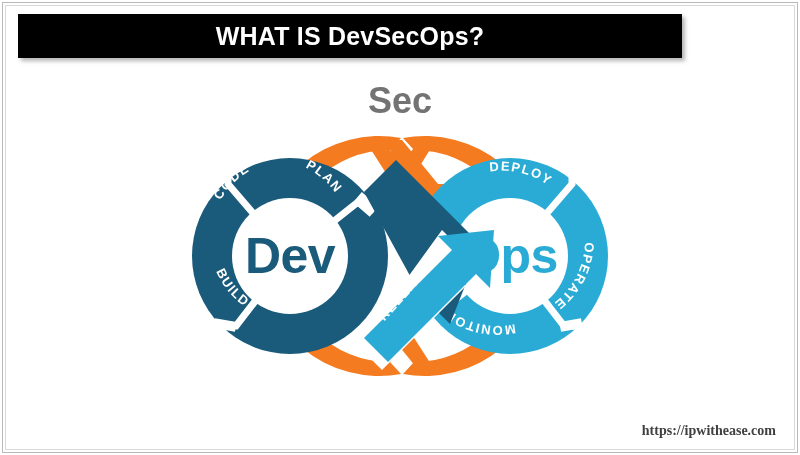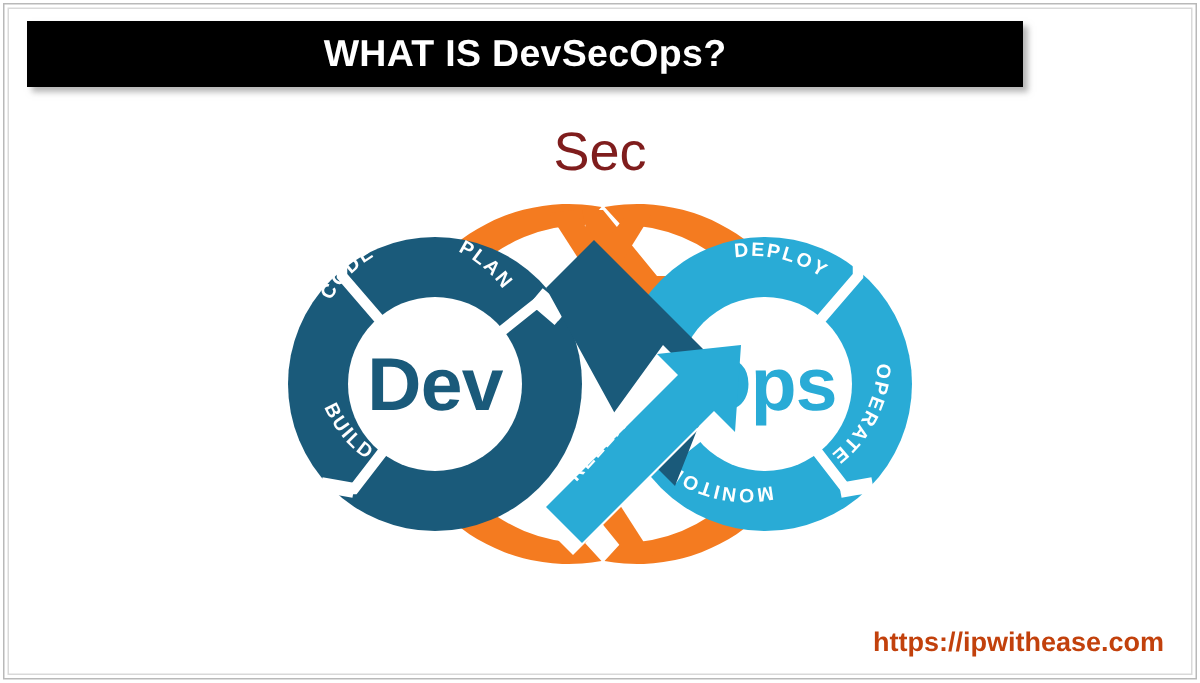--- a/index.html
+++ b/index.html
@@ -84,35 +84,35 @@
     font-family: "Liberation Sans", sans-serif;
     font-weight: bold;
     letter-spacing: -0.5px;
   }
   #sec-label {
     position: absolute;
     left: 0;
     top: 0;
     width: 560px;
     text-align: center;
-    color: #7f1d1d;
-    font-family: "Liberation Sans", sans-serif;
-    font-weight: normal;
+    color: #737373;
+    font-family: "Liberation Sans", sans-serif;
+    font-weight: bold;
     font-size: 36px;
     pointer-events: none;
   }
   
   #footer-url {
     position: absolute;
     right: 24px;
     bottom: 16px;
-    color: #c2410c;
-    font-family: Liberation Sans, sans-serif;
-    font-weight: bold;
-    font-size: 18px;
+    color: #404040;
+    font-family: Liberation Serif, serif;
+    font-weight: bold;
+    font-size: 14px;
   }
 </style>
 </head>
 <body>
 
 <div id="page">
 
   <div id="outer-frame"></div>
   <div id="outer-frame-inner"></div>
 

